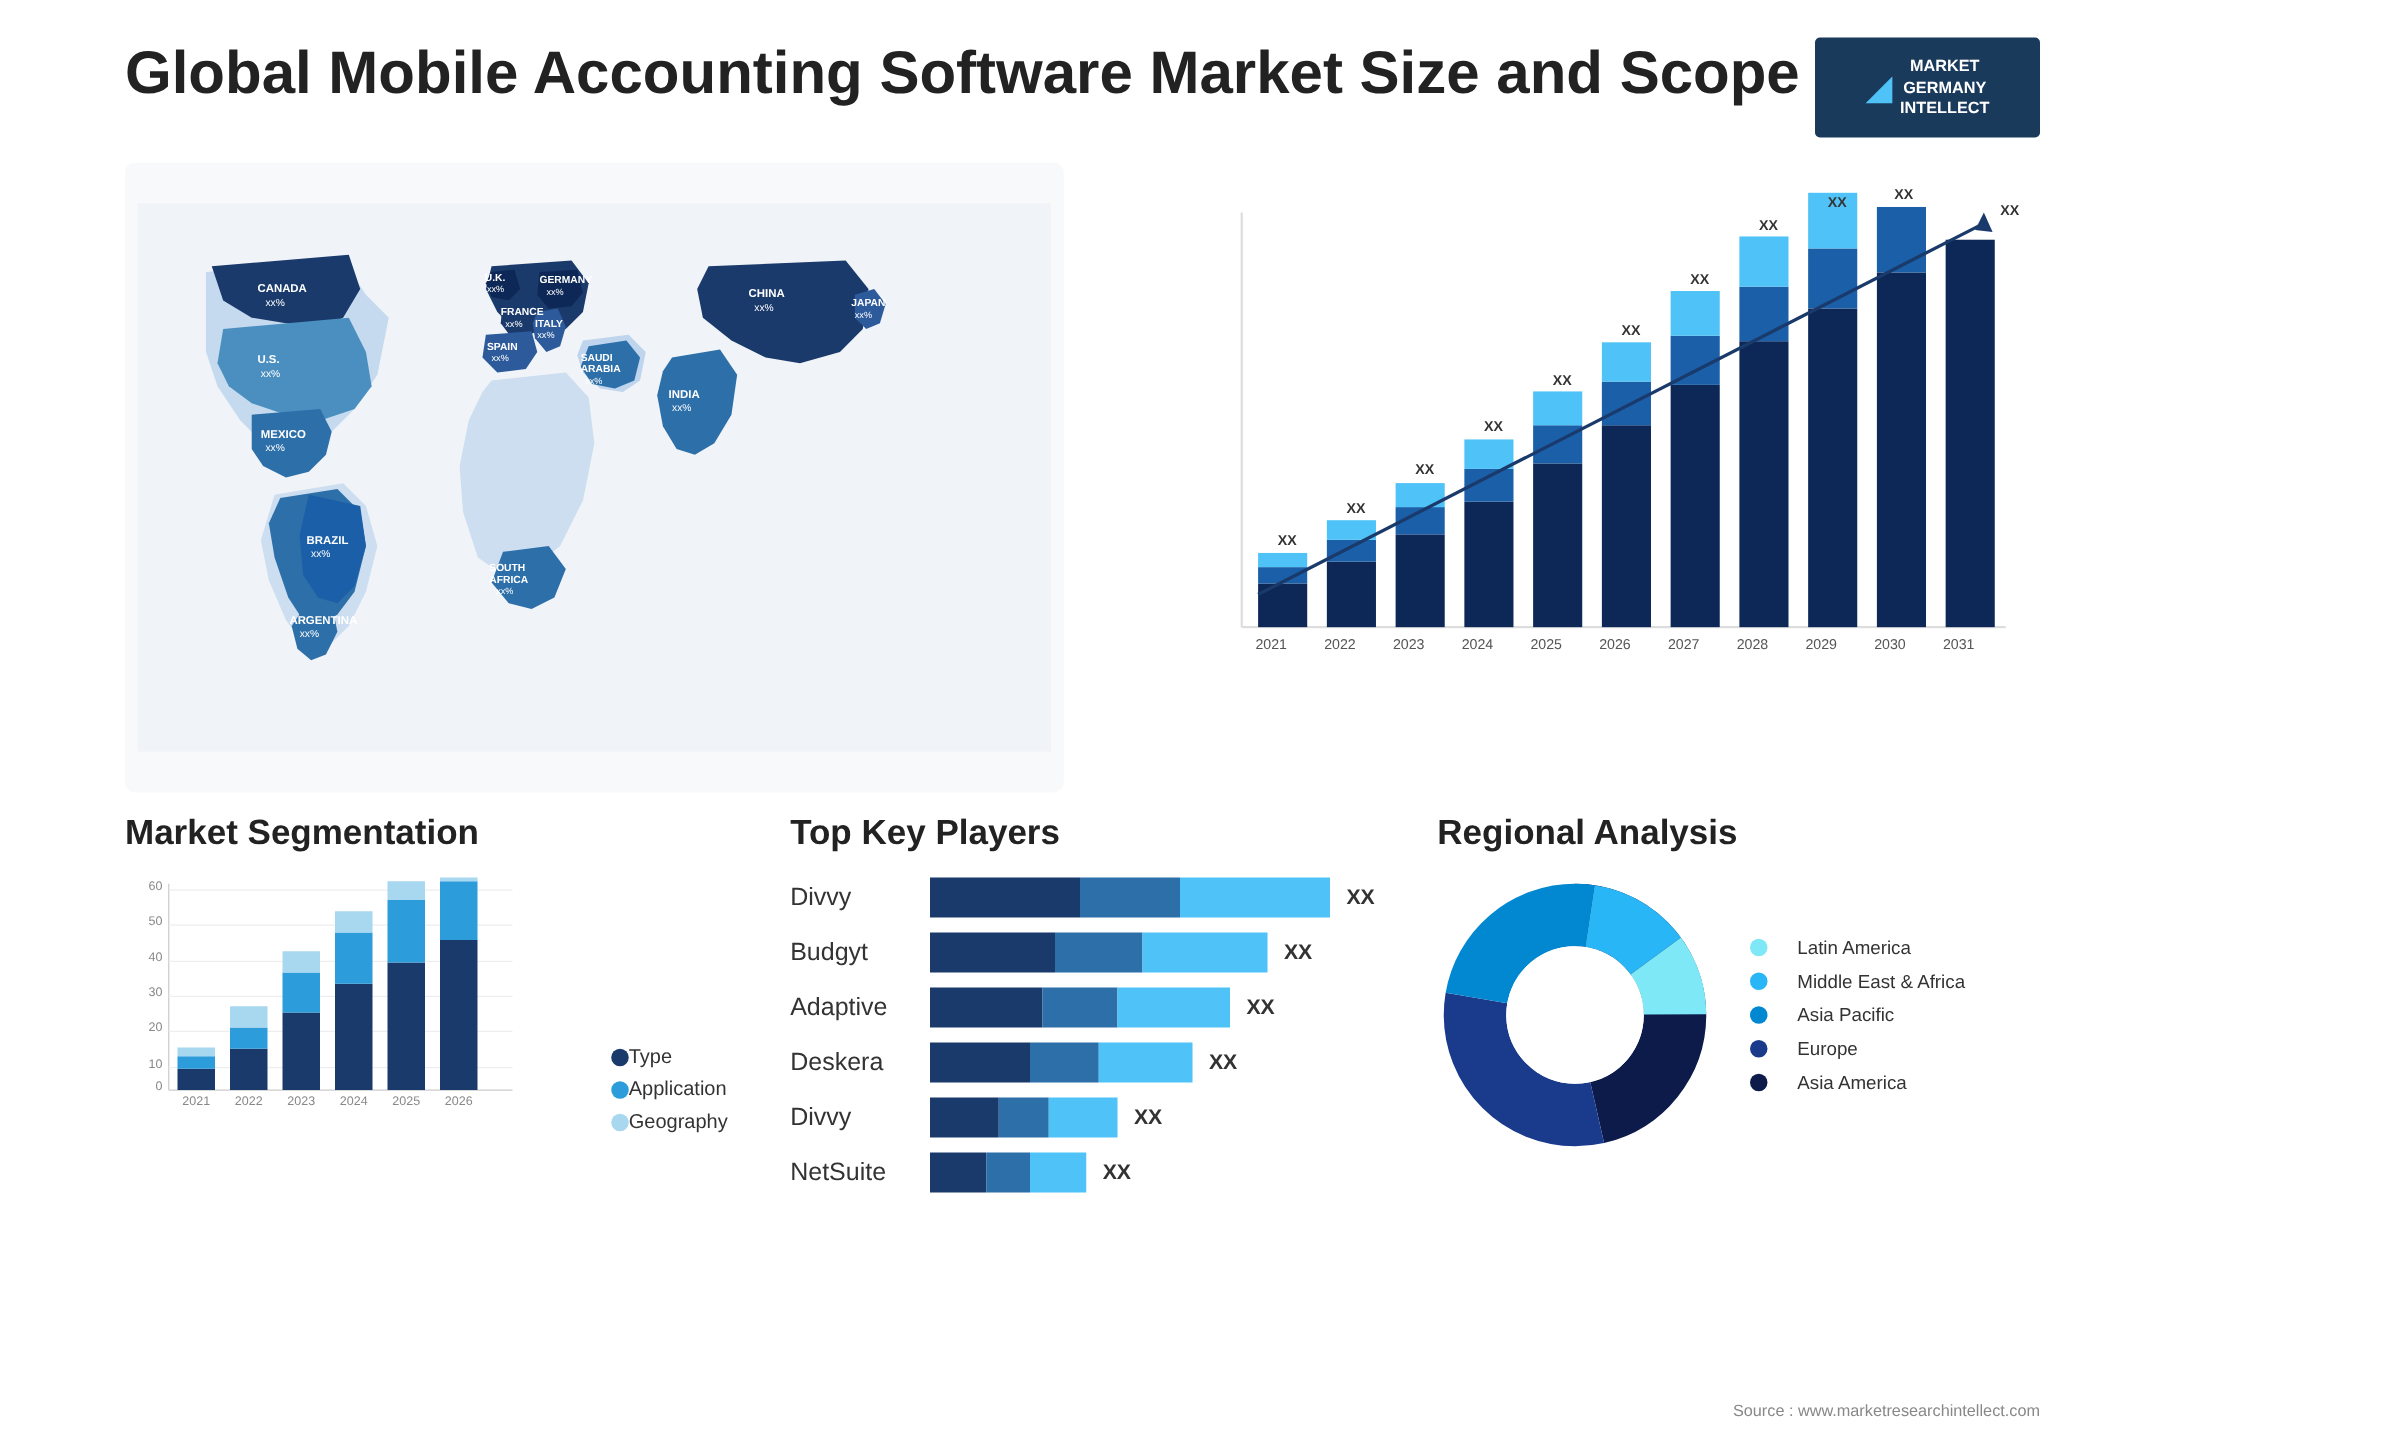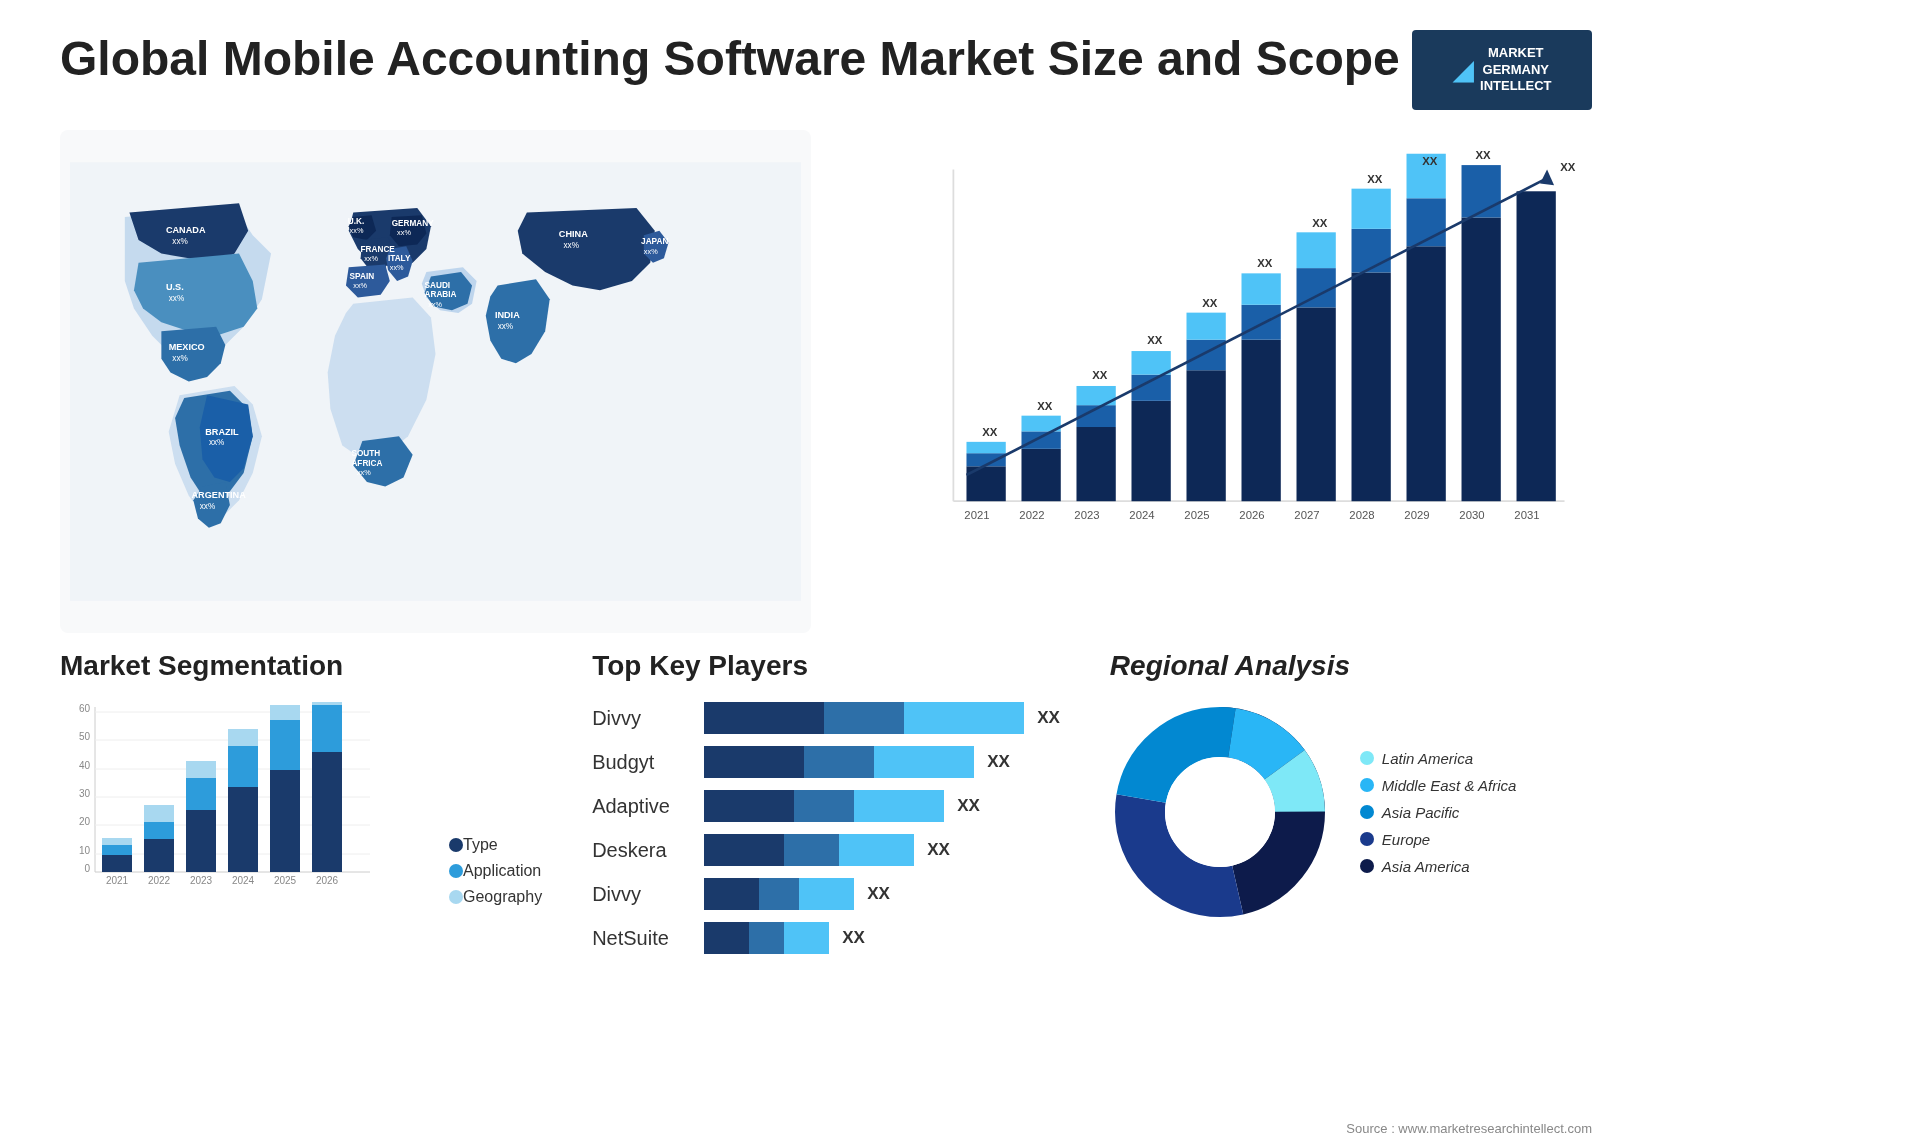--- a/index.html
+++ b/index.html
@@ -9,20 +9,21 @@
       background: #fff;
       font-family: 'Arial', sans-serif;
       overflow: hidden;
     }
 
     .page-container {
       width: 1652px;
       height: 1146px;
       padding: 30px 60px;
       position: relative;
+      margin-left: 40px;
     }
 
     
     .header {
       display: flex;
       justify-content: space-between;
       align-items: flex-start;
       margin-bottom: 20px;
     }
 
@@ -178,21 +179,21 @@
 
     .regional-legend {
       display: flex;
       flex-direction: column;
       gap: 10px;
     }
 
     .regional-legend-item {
       display: flex;
       align-items: center;
-      gap: 8px;
+      gap: 24px;
       font-size: 15px;
       color: #333;
     }
 
     .reg-dot {
       width: 14px;
       height: 14px;
       border-radius: 50%;
     }
 
@@ -550,21 +551,21 @@
               <div class="player-bar-seg2" style="width:35px;"></div>
               <div class="player-bar-seg3" style="width:45px;"></div>
             </div>
             <span class="player-xx">XX</span>
           </div>
         </div>
 
       </div>
     </div>
 
-    <div style="padding:10px 0;font-style:italic;">
+    <div style="padding:10px 0;">
       <div class="section-title">Regional Analysis</div>
       <div class="regional-content">
 
         <div style="width:220px; height:220px; flex-shrink:0;">
           <svg viewBox="0 0 220 220" width="220" height="220">
 
             <circle cx="110" cy="110" r="80" fill="none" stroke="#0d1b4b" stroke-width="50" stroke-dasharray="233 271" stroke-dashoffset="0" transform="rotate(-90 110 110)"></circle>
             <circle cx="110" cy="110" r="80" fill="none" stroke="#1a3a8c" stroke-width="50" stroke-dasharray="157 347" stroke-dashoffset="-233" transform="rotate(-90 110 110)"></circle>
             <circle cx="110" cy="110" r="80" fill="none" stroke="#0288d1" stroke-width="50" stroke-dasharray="126 378" stroke-dashoffset="-390" transform="rotate(-90 110 110)"></circle>
             <circle cx="110" cy="110" r="80" fill="none" stroke="#29b6f6" stroke-width="50" stroke-dasharray="63 441" stroke-dashoffset="-516" transform="rotate(-90 110 110)"></circle>

